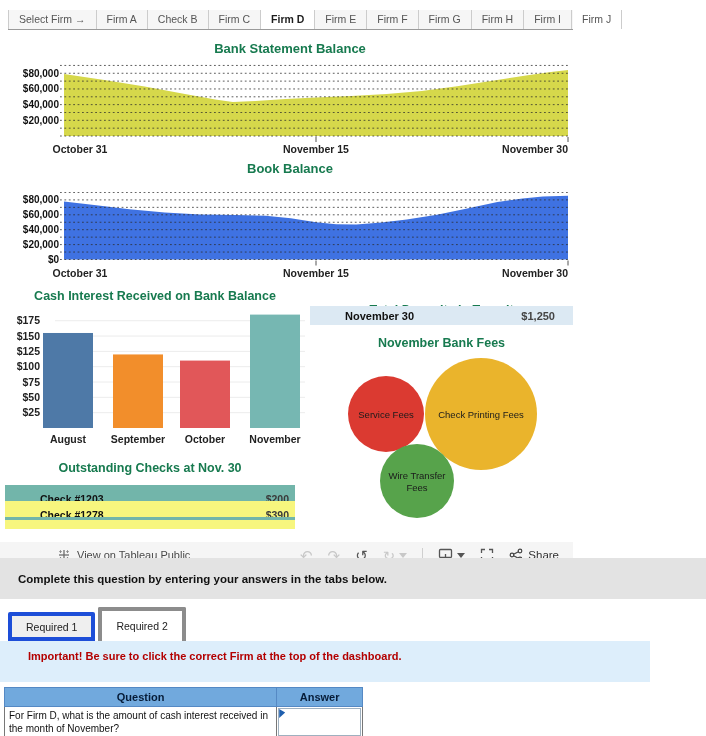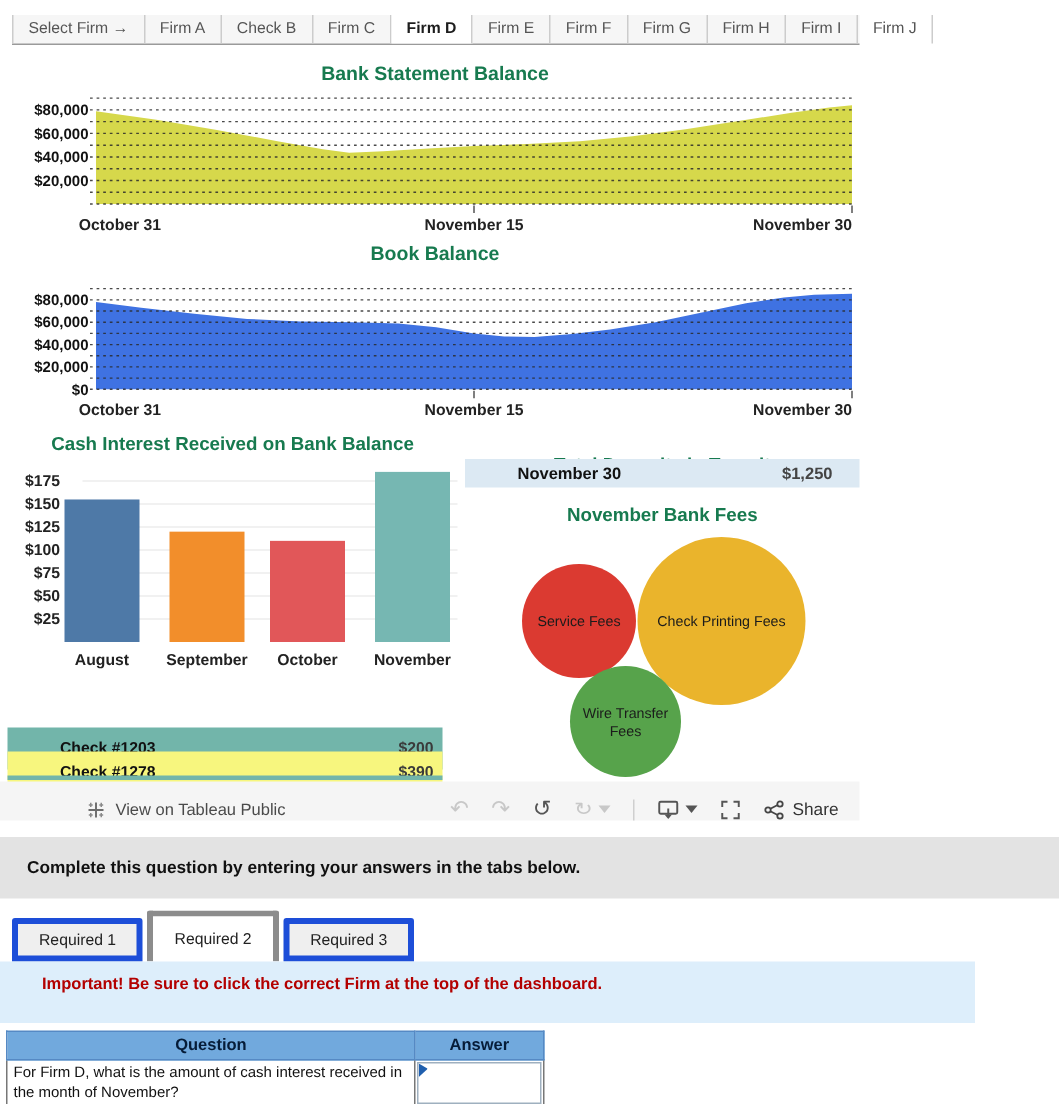--- a/index.html
+++ b/index.html
@@ -23,22 +23,22 @@
           display:flex;align-items:center;}
   #deprow .lab{font-size:11px;font-weight:700;color:#111;margin-left:35px;}
   #deprow .val{font-size:11px;font-weight:700;color:#444;margin-left:auto;margin-right:18px;}
 
   
   .chkrow{position:absolute;left:5px;width:290px;height:28px;display:flex;align-items:center;}
   .chkrow .lab{font-size:10.5px;font-weight:700;color:#111;margin-left:35px;}
   .chkrow .val{font-size:10.5px;font-weight:700;color:#3a3a3a;margin-left:auto;margin-right:6px;}
 
   
-  #tbar{position:absolute;left:0;top:521px;width:573px;height:26px;background:#f5f5f5;
-        display:flex;align-items:flex-end;}
+  #tbar{position:absolute;left:0;top:542px;width:573px;height:26px;background:#f5f5f5;
+        display:flex;align-items:center;}
   #tbar .view{display:flex;align-items:center;margin-left:57px;color:#4a4a4a;font-size:11px;cursor:pointer;}
   #tbar .icons{display:flex;align-items:center;margin-left:auto;margin-right:14px;gap:15px;}
   .tico{font-size:15px;line-height:15px;color:#555;cursor:pointer;}
   .tico.dis{color:#c8c8c8;}
   .caret{width:0;height:0;border-left:4px solid transparent;border-right:4px solid transparent;
          border-top:5px solid #555;display:inline-block;}
   .caret.dis{border-top-color:#c8c8c8;}
   .tdiv{width:1px;height:14px;background:#cfcfcf;}
   .sharewrap{display:flex;align-items:center;gap:5px;color:#333;font-size:11.5px;cursor:pointer;}
 
@@ -169,20 +169,21 @@
   <div class="gtitle" style="left:310px;top:336px;width:263px;font-size:12.5px;">November Bank Fees</div>
   <svg id="c4" width="263" height="170" style="position:absolute;left:310px;top:352px;">
       <circle cx="76" cy="62" r="38" fill="#db3a31"></circle>
       <text x="76" y="65.5" text-anchor="middle" font-size="9.5" font-weight="500" fill="#1b1b1b"><tspan x="76" dy="0">Service Fees</tspan></text>
       <circle cx="171" cy="62" r="56" fill="#eab42c"></circle>
       <text x="171" y="65.5" text-anchor="middle" font-size="9.5" font-weight="500" fill="#1b1b1b"><tspan x="171" dy="0">Check Printing Fees</tspan></text>
       <circle cx="107" cy="129" r="37" fill="#57a34b"></circle>
       <text x="107" y="126.5" text-anchor="middle" font-size="9.5" font-weight="500" fill="#1b1b1b"><tspan x="107" dy="0">Wire Transfer</tspan><tspan x="107" dy="12">Fees</tspan></text>
     </svg>
 
+  <div class="gtitle" style="left:0;top:461px;width:300px;font-size:12.5px;">Outstanding Checks at Nov. 30</div>
   <div class="chkrow" style="top:485px;background:#72b5aa;">
     <span class="lab">Check #1203</span>
     <span class="val">$200</span>
   </div>
   <div class="chkrow" style="top:501px;background:#f7f67e;">
     <span class="lab">Check #1278</span>
     <span class="val">$390</span>
   </div>
   <div style="position:absolute;left:5px;top:517px;width:290px;height:3px;background:#72b5aa;"></div>
 
@@ -239,21 +240,20 @@
     </div>
   </div>
 
   <div id="graybar">
     <span>Complete this question by entering your answers in the tabs below.</span>
   </div>
 
   <div id="vtabs">
     <div class="vtab">Required 1</div>
     <div class="vtab active">Required 2</div>
-    <div class="vtab">Required 3</div>
   </div>
 
   <div id="notice">
     <span>Important! Be sure to click the correct Firm at the top of the dashboard.</span>
   </div>
 
   <table id="qtable">
     <tbody>
         <tr>
       <th>Question</th>

